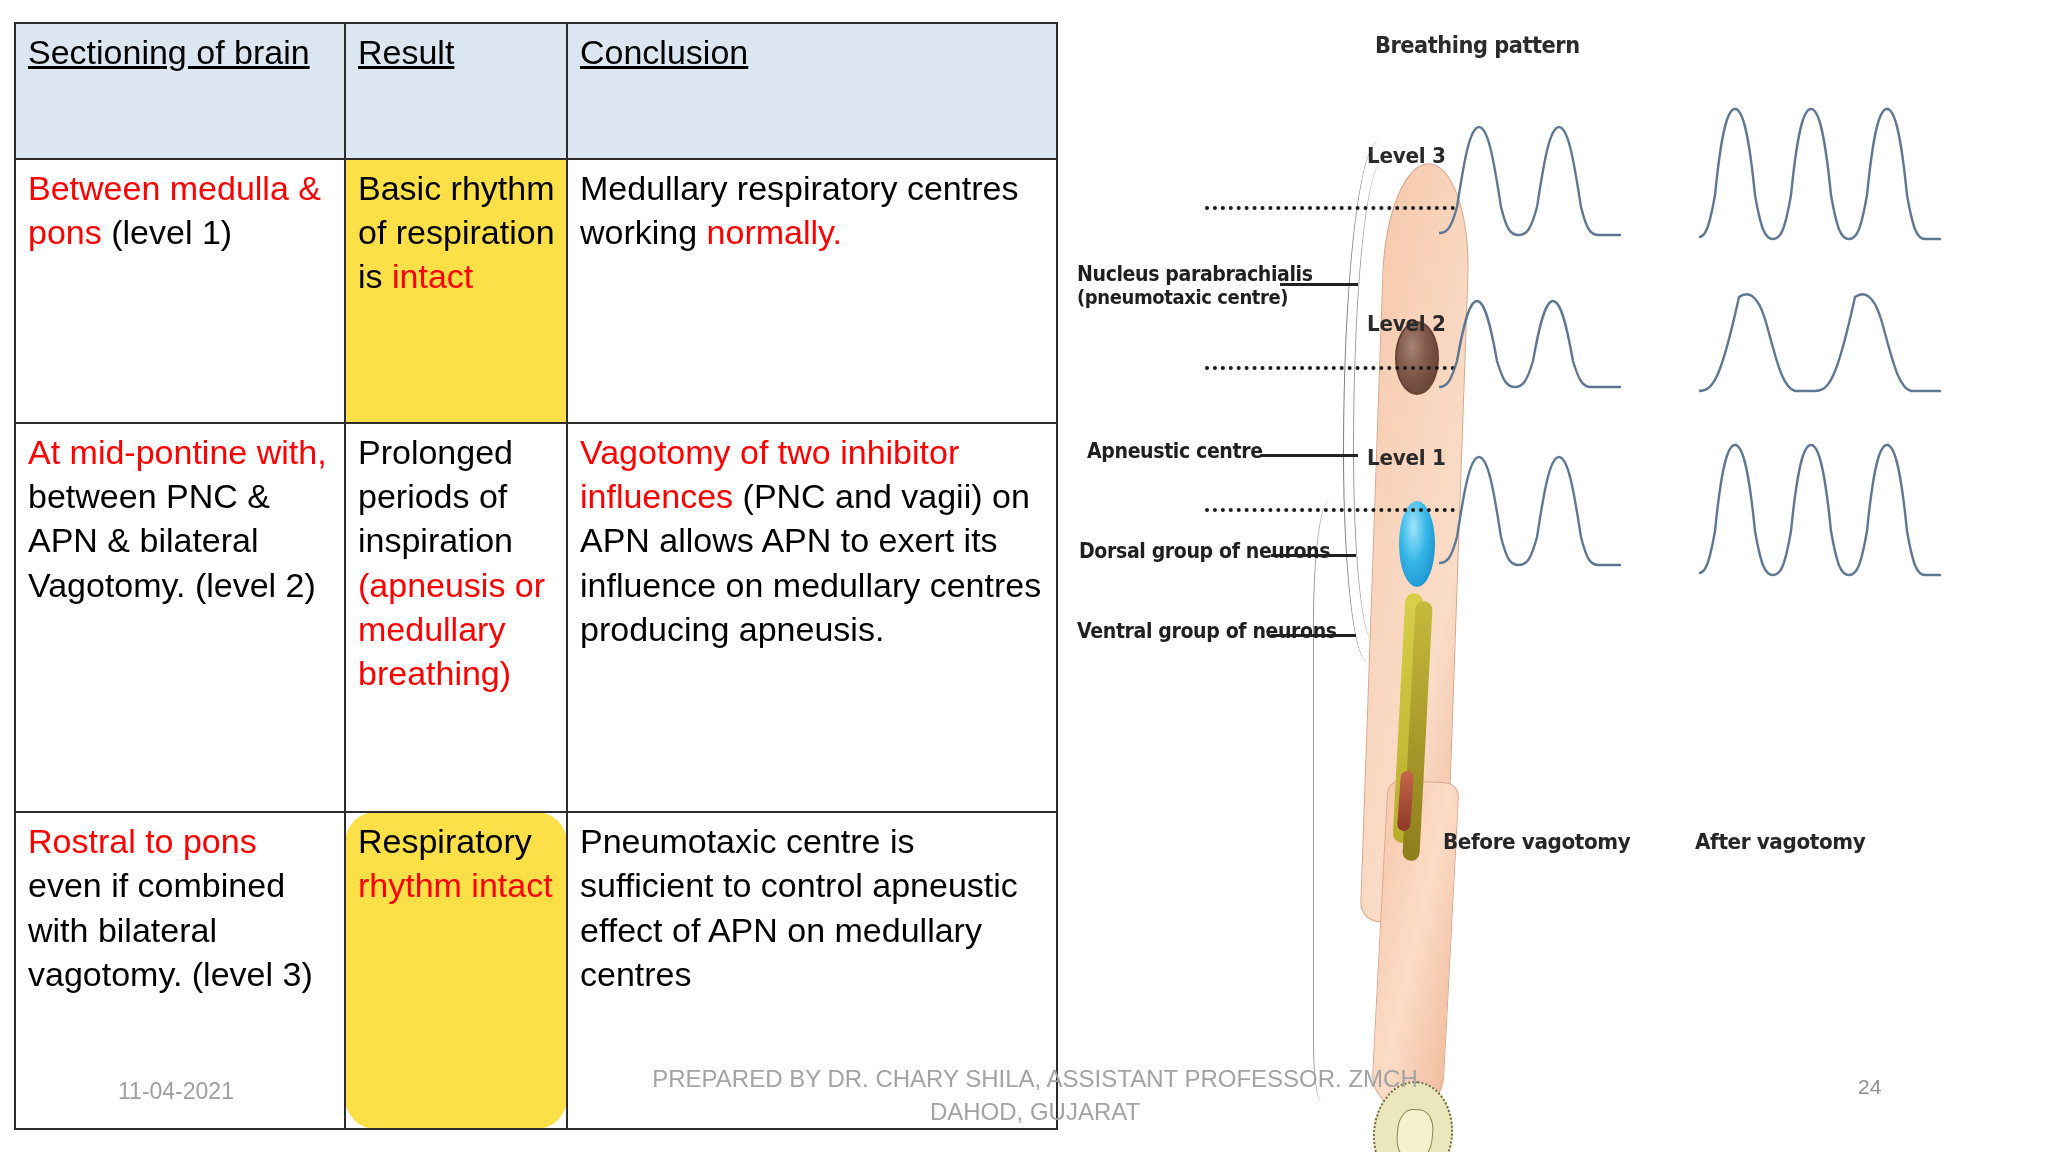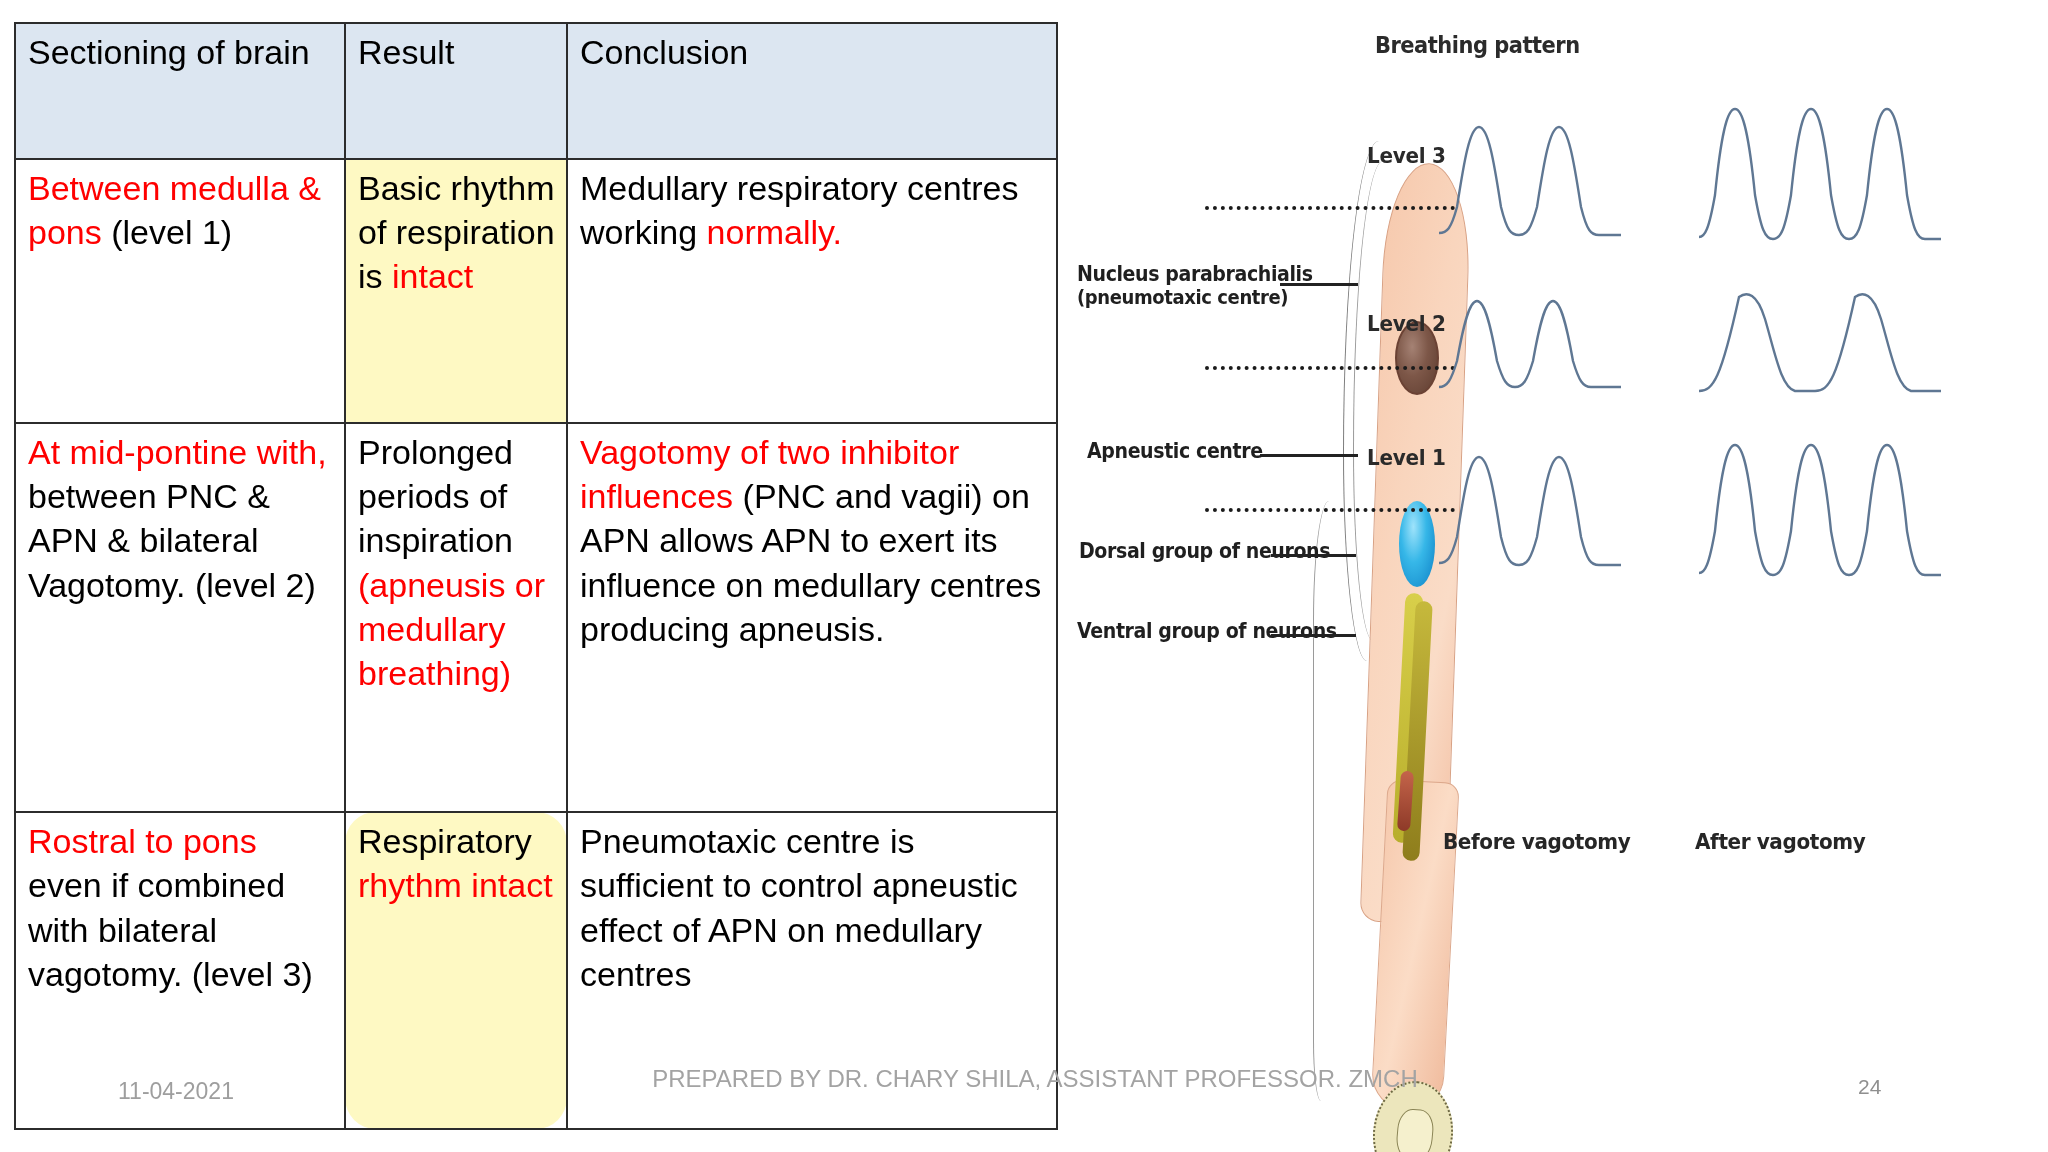--- a/index.html
+++ b/index.html
@@ -37,22 +37,23 @@
   col.c3 { width: 490px; }
 
   thead th {
     background: #dce6f1;
     color: #3c4a56;
     font-weight: bold;
     font-size: 40px;
     line-height: 1.32;
     padding-top: 14px;
     height: 136px;
-  }
-  td.tan { background: #fef9c3; }
+    text-decoration: underline;
+  }
+  td.tan { background: #fde047; }
   .red { color: #ff0000; }
   .blk { color: #000000; }
 
   .row1 td { height: 200px; }
   .row2 td { height: 295px; }
   .row3 td { height: 240px; border-radius: 31px; }
 
   
   .figure {
     position: absolute;
@@ -369,16 +370,17 @@
       </svg>
     </div>
 
     <div class="vag-lbl vag-before">Before vagotomy</div>
     <div class="vag-lbl vag-after">After vagotomy</div>
   </div>
 
   <div class="footer-date">11-04-2021</div>
   <div class="footer-center">
     <div>PREPARED BY DR. CHARY SHILA, ASSISTANT PROFESSOR. ZMCH</div>
+    <div>DAHOD, GUJARAT</div>
   </div>
   <div class="footer-num">24</div>
 
 </div>
 
 </body></html>

